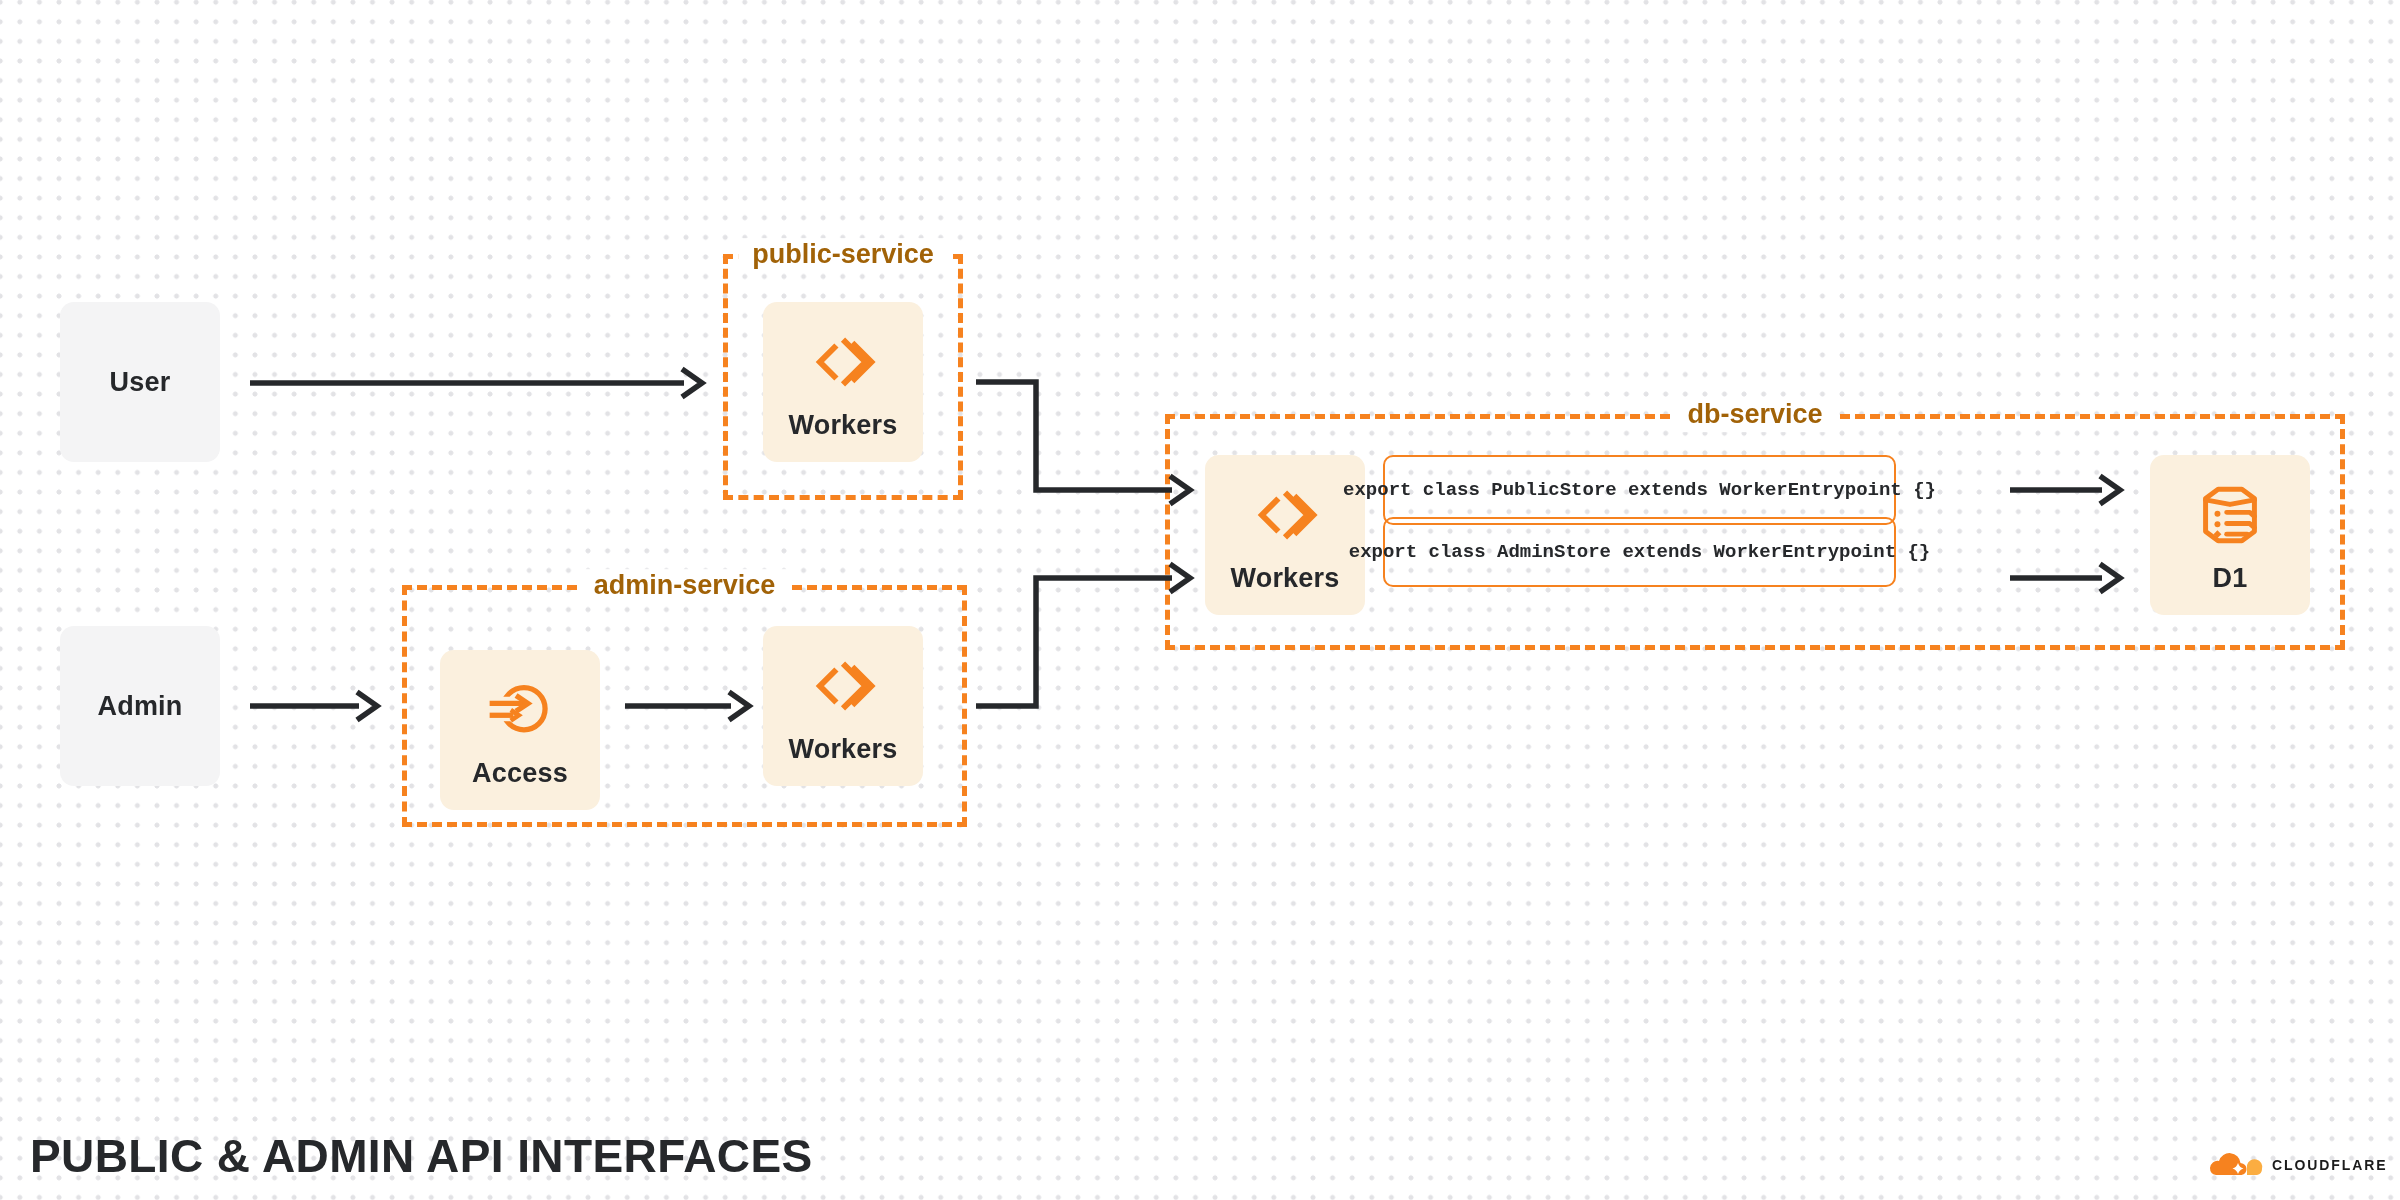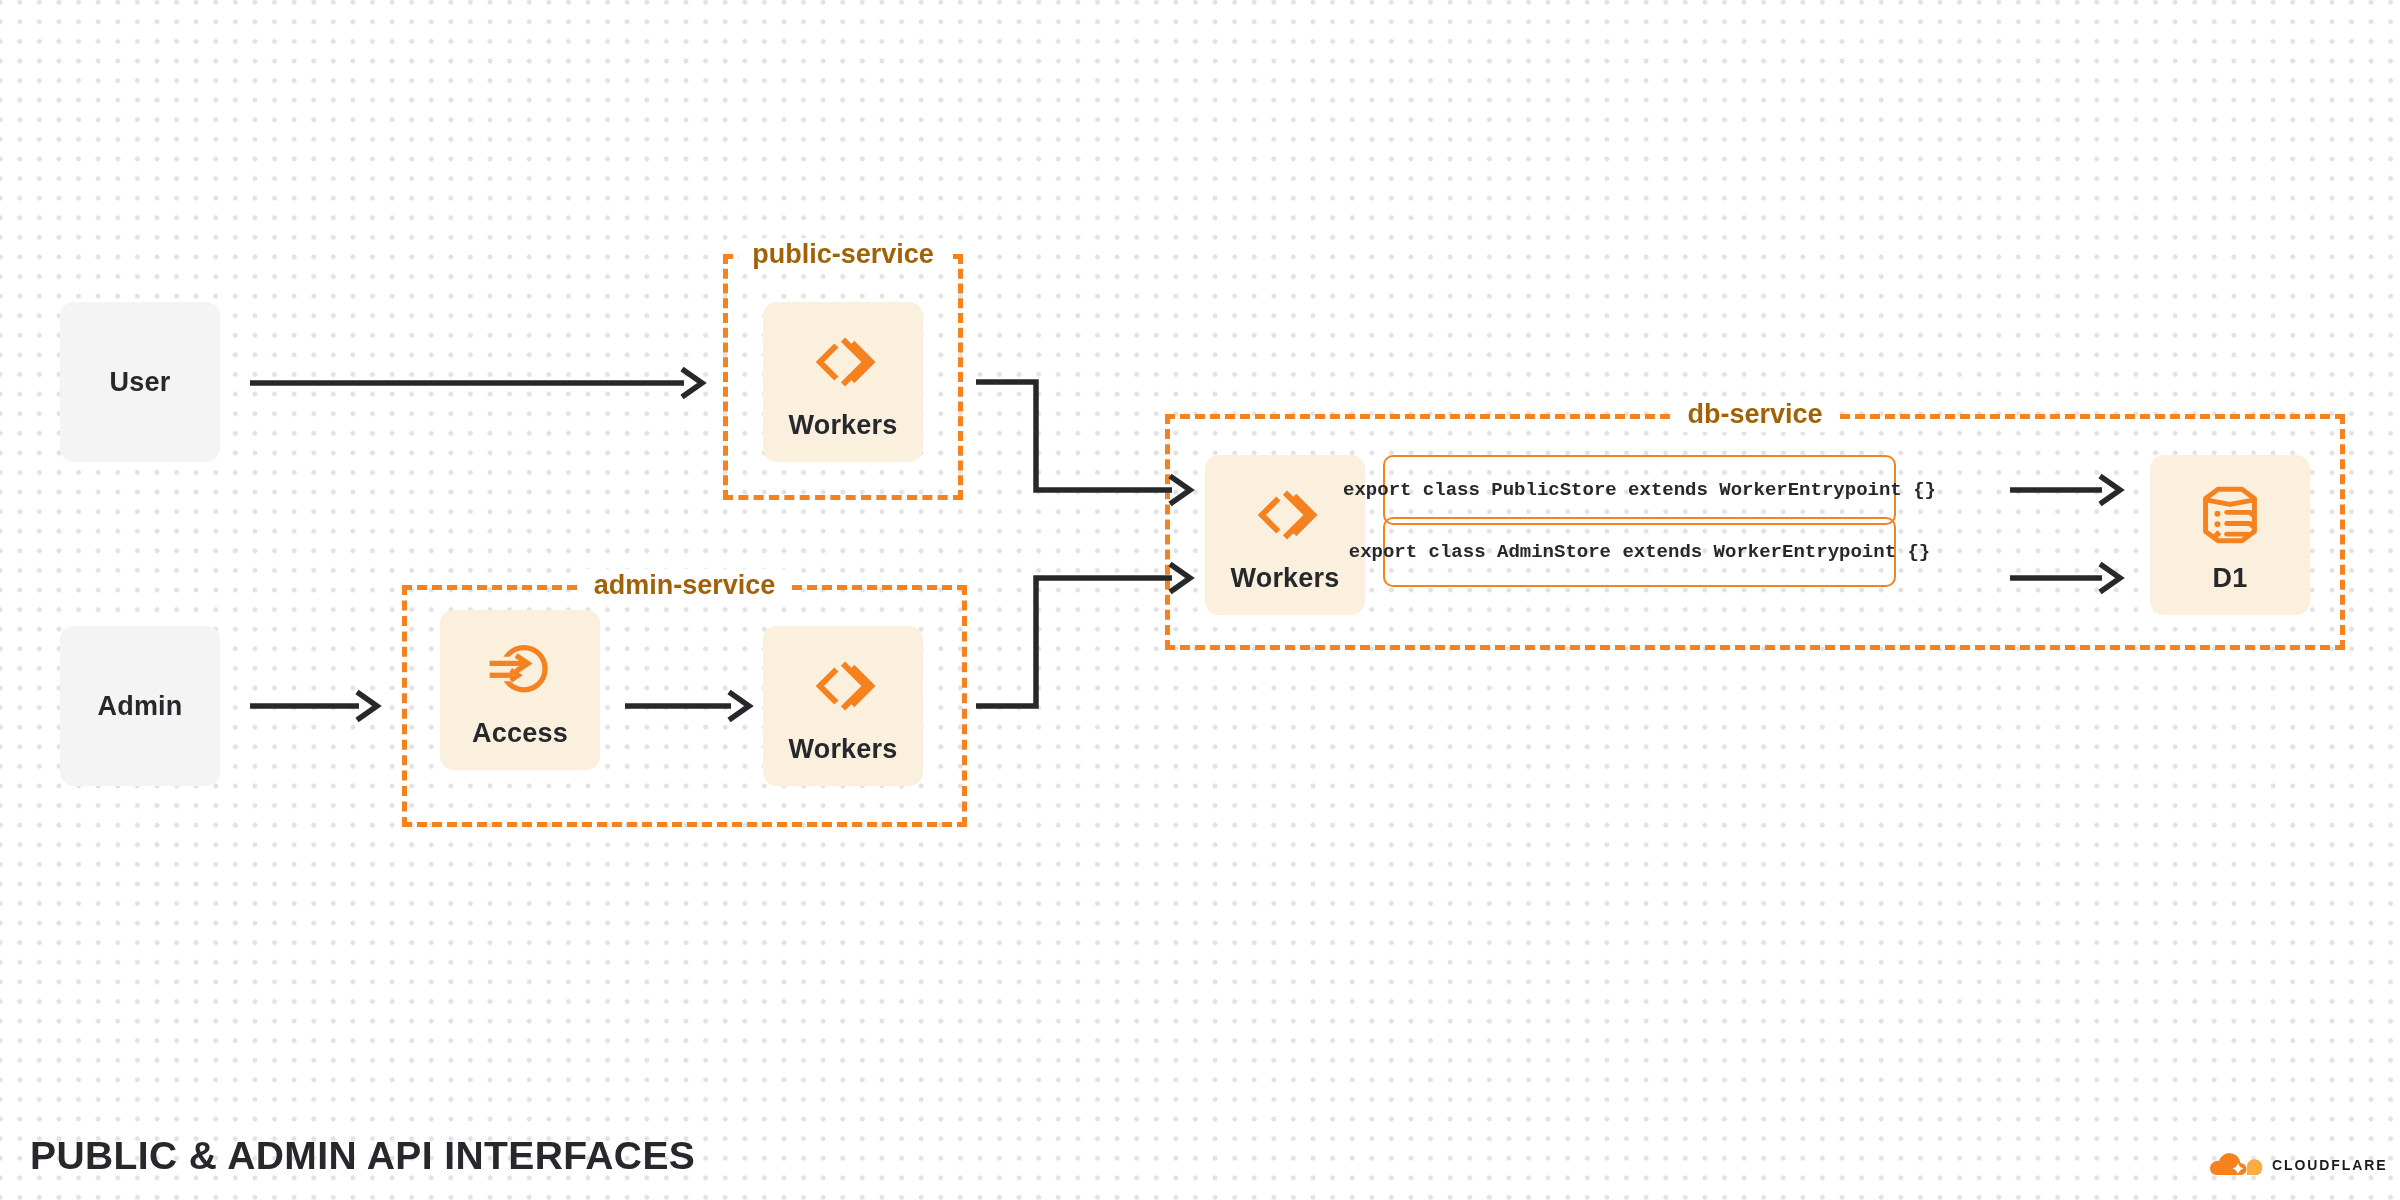--- a/index.html
+++ b/index.html
@@ -51,21 +51,21 @@
   }
   .code-box .code {
     font-family: "Liberation Mono", "DejaVu Sans Mono", monospace;
     font-size: 19px; font-weight: 700; color: #26282B;
     white-space: nowrap;
   }
   .arrows { position: absolute; left: 0; top: 0; }
   
   .title {
     position: absolute; left: 30px; top: 1136px;
-    font-size: 39px; font-weight: 800; letter-spacing: 0.4px;
+    font-size: 46px; font-weight: 800; letter-spacing: 0.4px;
     color: #26282B; line-height: 40px;
   }
   .brand {
     position: absolute; left: 2208px; top: 1143px;
     display: flex; align-items: center; gap: 6px;
   }
   .brand .wordmark {
     font-size: 14px; font-weight: 800; letter-spacing: 1.9px;
     color: #1b1b1b; margin-top: 4px;
   }
@@ -97,21 +97,21 @@
 
 <div class="node product" style="left:763px; top:302px;">
   <svg class="icon" viewBox="0 0 100 100" fill="none" stroke="#F6821F" stroke-width="9" stroke-linejoin="miter">
     <path d="M 40 25 L 15 50 L 40 75"></path>
     <path d="M 50 16 L 84 50 L 50 84"></path>
     <path d="M 64 21 L 93 50 L 64 79"></path>
   </svg>
   <span class="label">Workers</span>
 </div>
 
-<div class="node product" style="left:440px; top:610px;">
+<div class="node product" style="left:440px; top:650px;">
   <svg class="icon" viewBox="0 0 100 100" fill="none">
     <circle cx="56" cy="48" r="32" stroke="#F6821F" stroke-width="8"></circle>
     <path d="M 4 40 H 60" stroke="#FBF0DE" stroke-width="20"></path>
     <path d="M 4 58 H 44" stroke="#FBF0DE" stroke-width="18"></path>
     <path d="M 4 40 H 56" stroke="#F6821F" stroke-width="8"></path>
     <path d="M 44 28 L 62 40 L 44 52" stroke="#F6821F" stroke-width="8" stroke-linejoin="miter" fill="none"></path>
     <path d="M 4 58 H 40" stroke="#F6821F" stroke-width="8"></path>
     <path d="M 36 50 L 48 58 L 36 66" stroke="#F6821F" stroke-width="7" stroke-linejoin="miter" fill="none"></path>
   </svg>
   <span class="label">Access</span>

